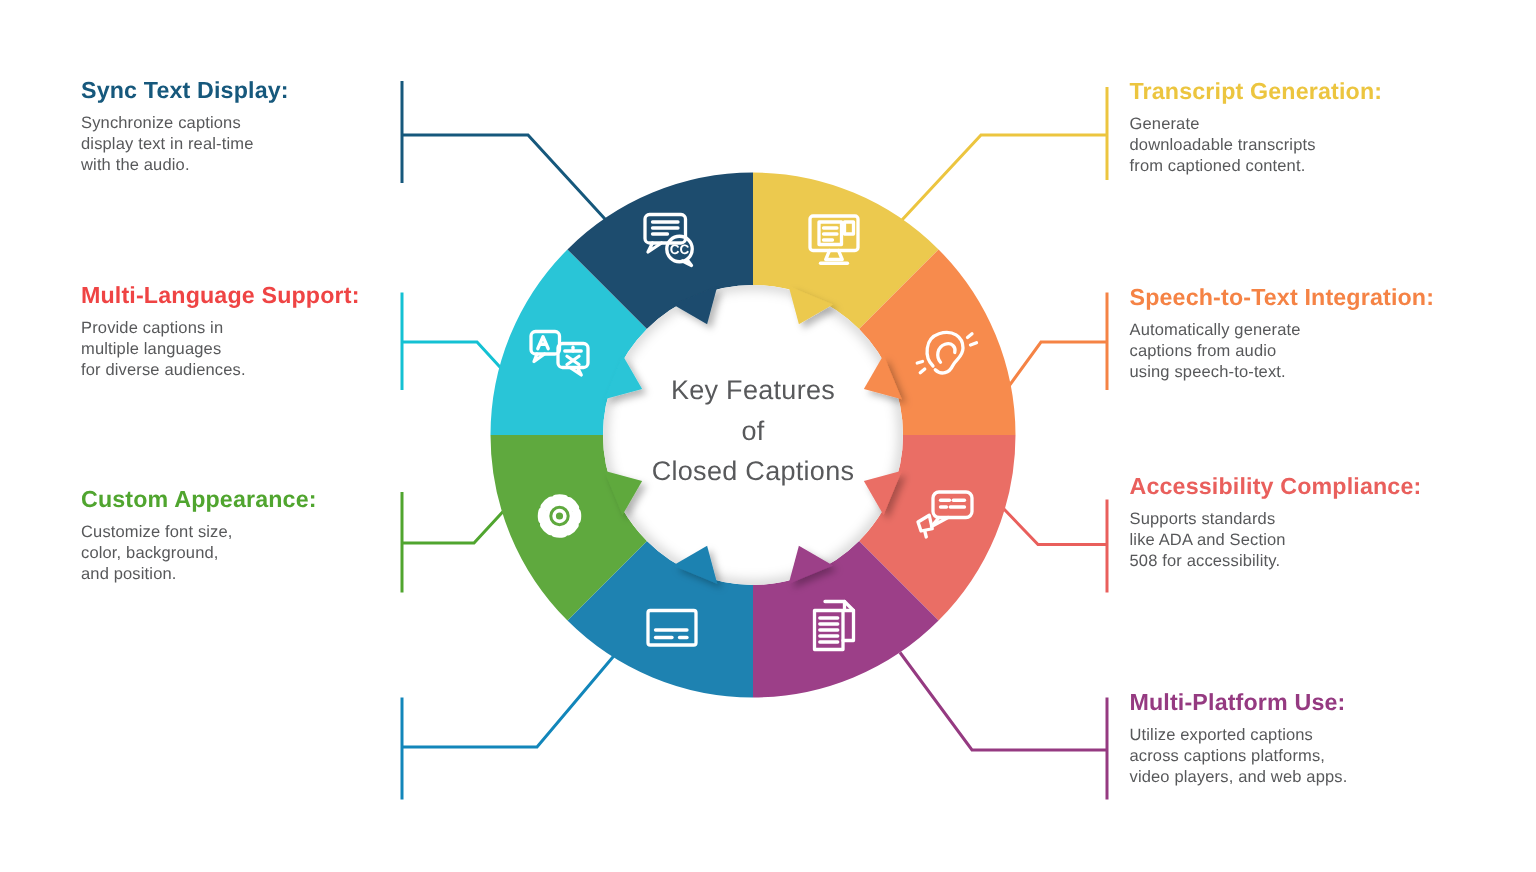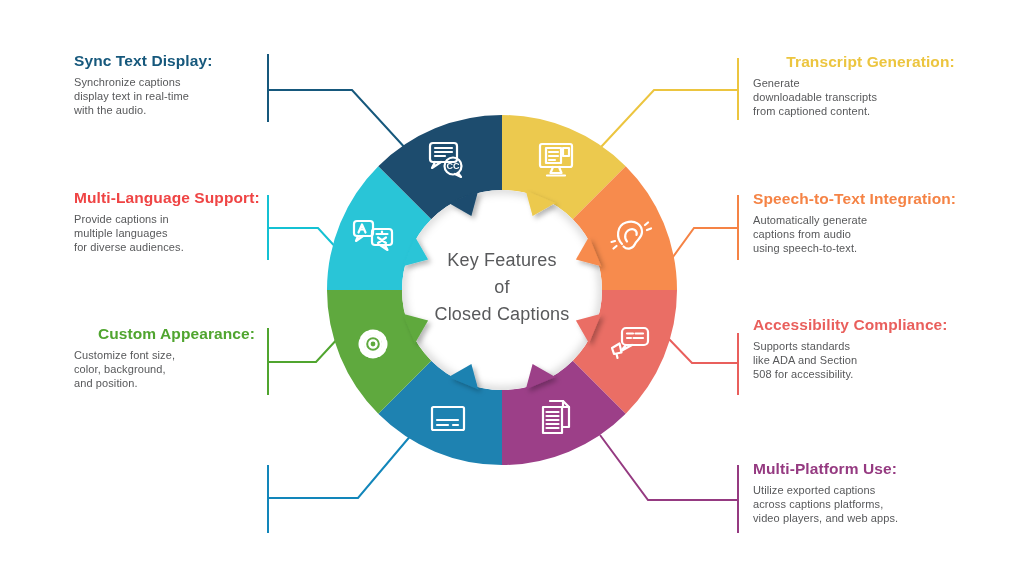--- a/index.html
+++ b/index.html
@@ -8,21 +8,21 @@
     font-family:"Liberation Sans",sans-serif;
   }
   svg{position:absolute;left:0;top:0;}
   .feature{position:absolute;}
   .feature h3{
     margin:0 0 5px 0;font-size:15.5px;font-weight:700;letter-spacing:.1px;line-height:1.15;
   }
   .feature p{
     margin:0;font-size:11px;line-height:1.29;color:#57585a;white-space:pre-line;letter-spacing:.1px;
   }
-  .feature.left{left:74px;width:205px;}
+  .feature.left{left:54px;width:205px;}
   .feature.right{left:753px;width:235px;}
   #center-title{
     position:absolute;left:402px;top:247px;width:200px;text-align:center;
     font-size:18px;font-weight:500;color:#58595b;line-height:1.5;white-space:pre-line;letter-spacing:.2px;
   }
 </style>
 </head>
 <body>
 
 <div id="stage">
@@ -191,27 +191,27 @@
 display text in real-time
 with the audio.</p>
   </div>
   <div class="feature left" style="top:189px">
     <h3 style="color: #ef4444;">Multi-Language Support:</h3>
     <p>Provide captions in
 multiple languages
 for diverse audiences.</p>
   </div>
   <div class="feature left" style="top:325px">
-    <h3 style="color: rgb(80, 165, 47); text-align: center;">Custom Appearance:</h3>
+    <h3 style="color: rgb(80, 165, 47);">Custom Appearance:</h3>
     <p>Customize font size,
 color, background,
 and position.</p>
   </div>
   <div class="feature right" style="top:53px">
-    <h3 style="color: rgb(236, 197, 63); text-align: center;">Transcript Generation:</h3>
+    <h3 style="color: rgb(236, 197, 63);">Transcript Generation:</h3>
     <p>Generate
 downloadable transcripts
 from captioned content.</p>
   </div>
   <div class="feature right" style="top:190px">
     <h3 style="color: rgb(245, 131, 69);">Speech-to-Text Integration:</h3>
     <p>Automatically generate
 captions from audio
 using speech-to-text.</p>
   </div>

